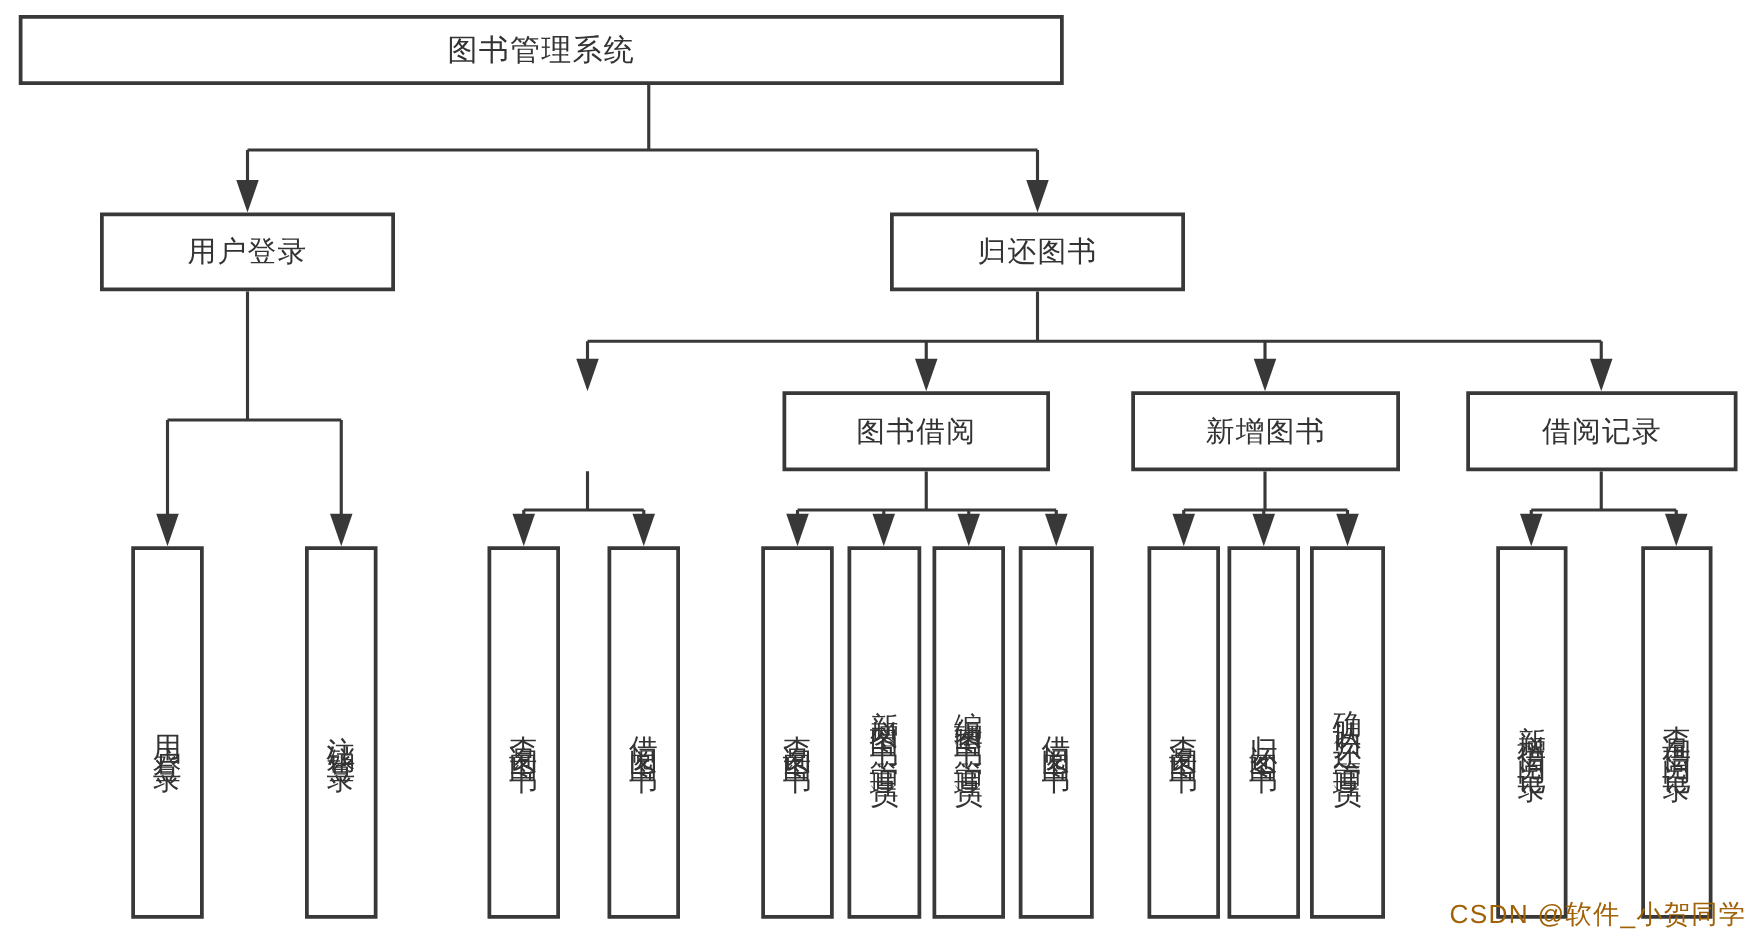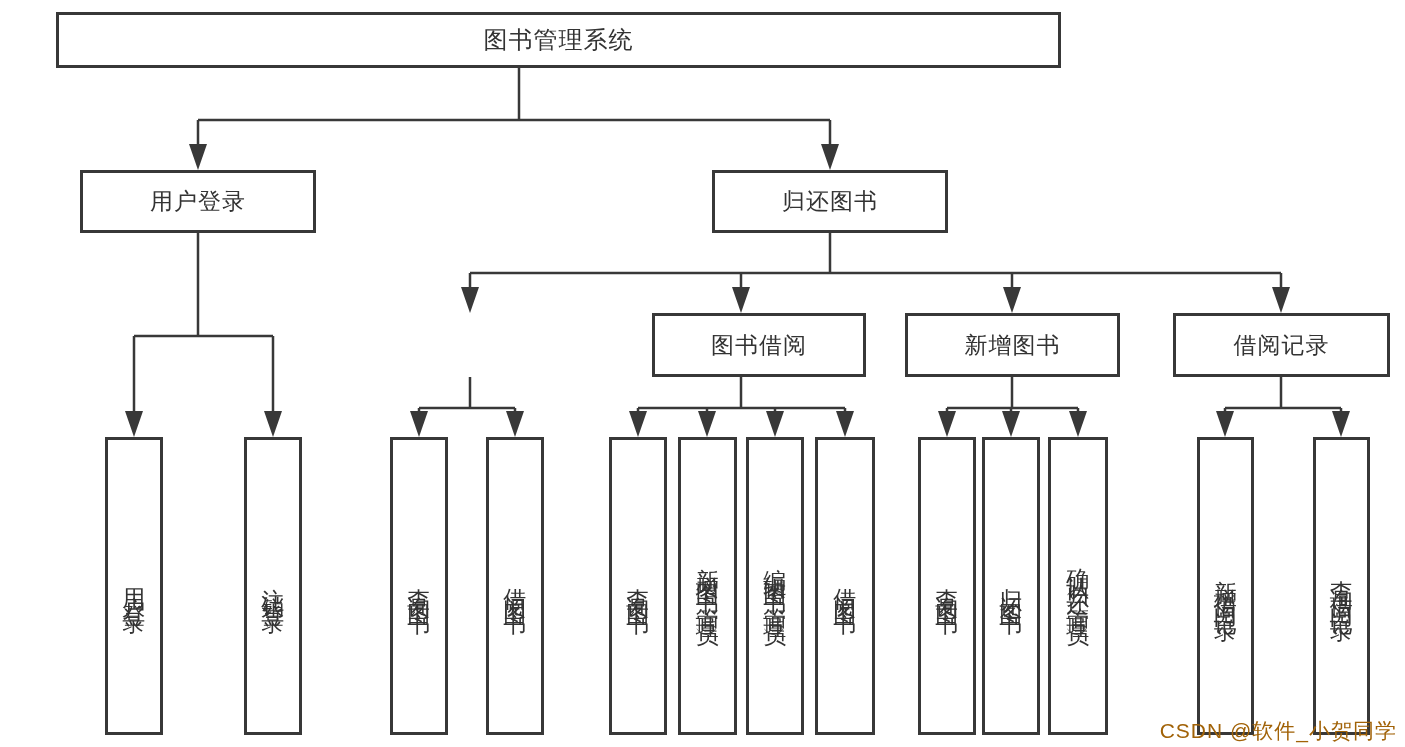--- a/index.html
+++ b/index.html
@@ -101,32 +101,32 @@
       <polygon class="arrowhead" points="1069,411 1087,411 1078,437"></polygon>
     </g>
 
     <g>
       <path class="line" d="M1281 377 V408 M1225 408 H1341 M1225 408 V415 M1341 408 V415"></path>
       <polygon class="arrowhead" points="1216,411 1234,411 1225,437"></polygon>
       <polygon class="arrowhead" points="1332,411 1350,411 1341,437"></polygon>
     </g>
   </svg>
 
-  <div class="box hbox root-box" style="left:15px; top:12px; width:1005px; height:56px;margin-left:41px;">
+  <div class="box hbox root-box" style="left:15px; top:12px; width:836px; height:56px;">
     <span class="label">图书管理系统</span>
   </div>
 
   <div class="box hbox" style="left:80px; top:170px; width:236px; height:63px;">
     <span class="label">用户登录</span>
   </div>
   <div class="box hbox" style="left:712px; top:170px; width:236px; height:63px;">
     <span class="label">归还图书</span>
   </div>
 
-  <div class="box hbox" style="left:652px; top:313px; width:214px; height:64px;">
+  <div class="box hbox" style="left:626px; top:313px; width:214px; height:64px;">
     <span class="label">图书借阅</span>
   </div>
   <div class="box hbox" style="left:905px; top:313px; width:215px; height:64px;">
     <span class="label">新增图书</span>
   </div>
   <div class="box hbox" style="left:1173px; top:313px; width:217px; height:64px;">
     <span class="label">借阅记录</span>
   </div>
 
   <div class="box vbox" style="left:105px; top:437px; width:58px; height:298px;">

